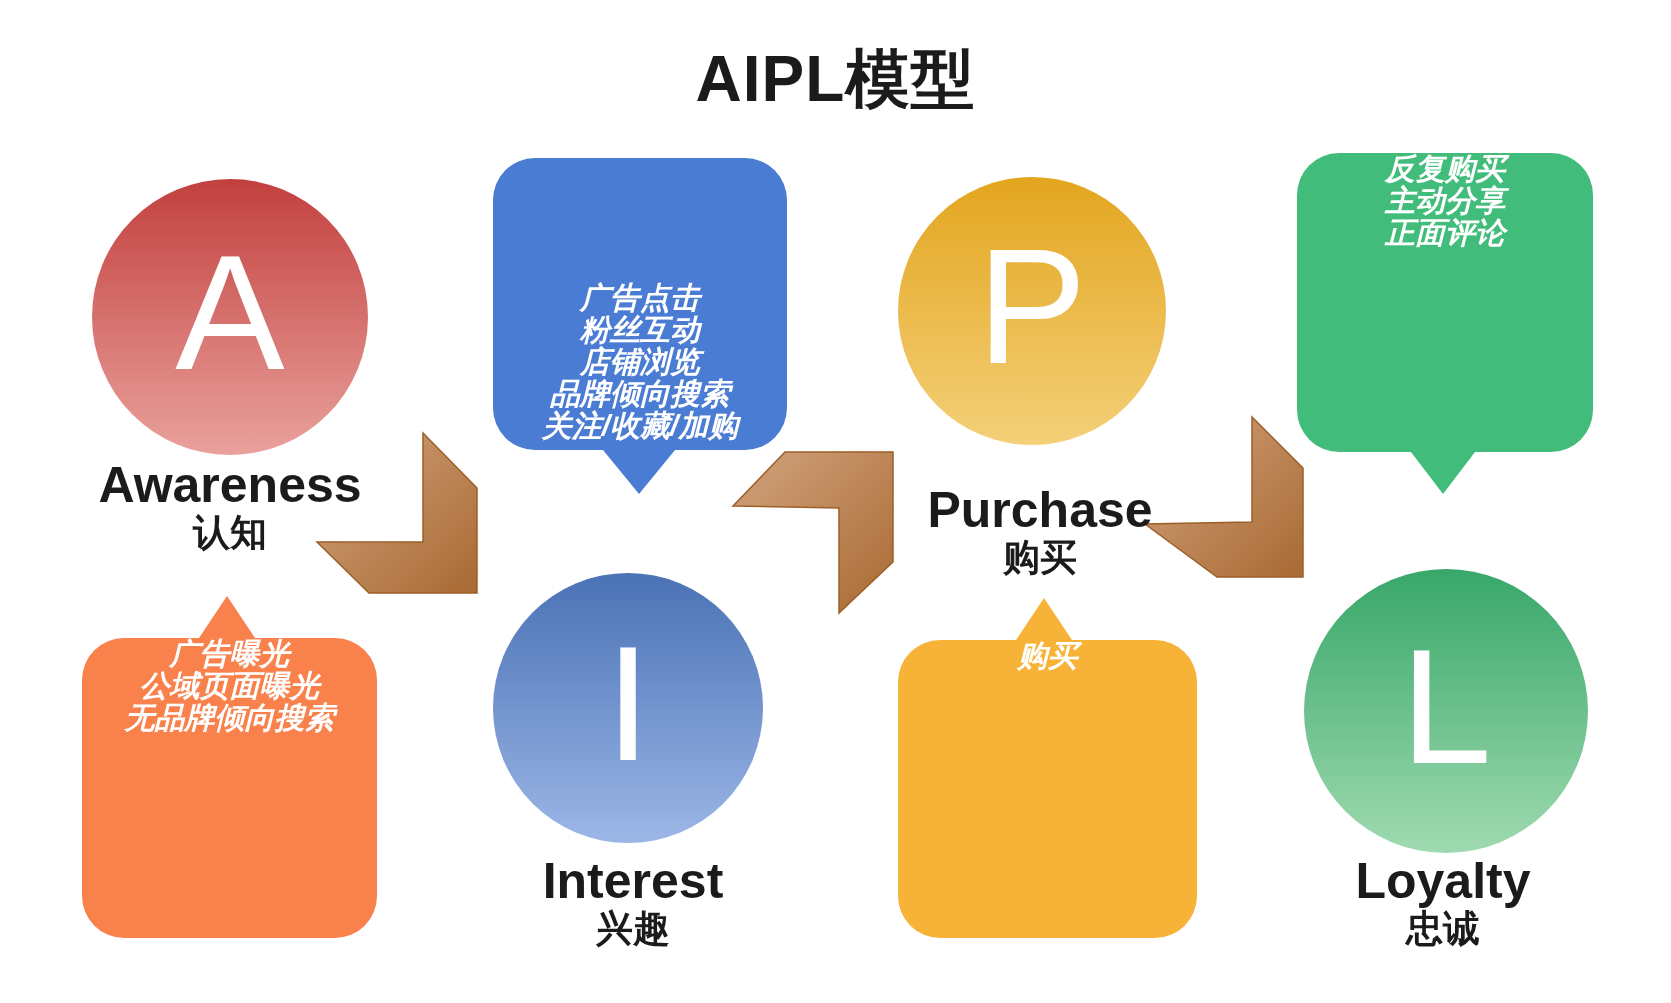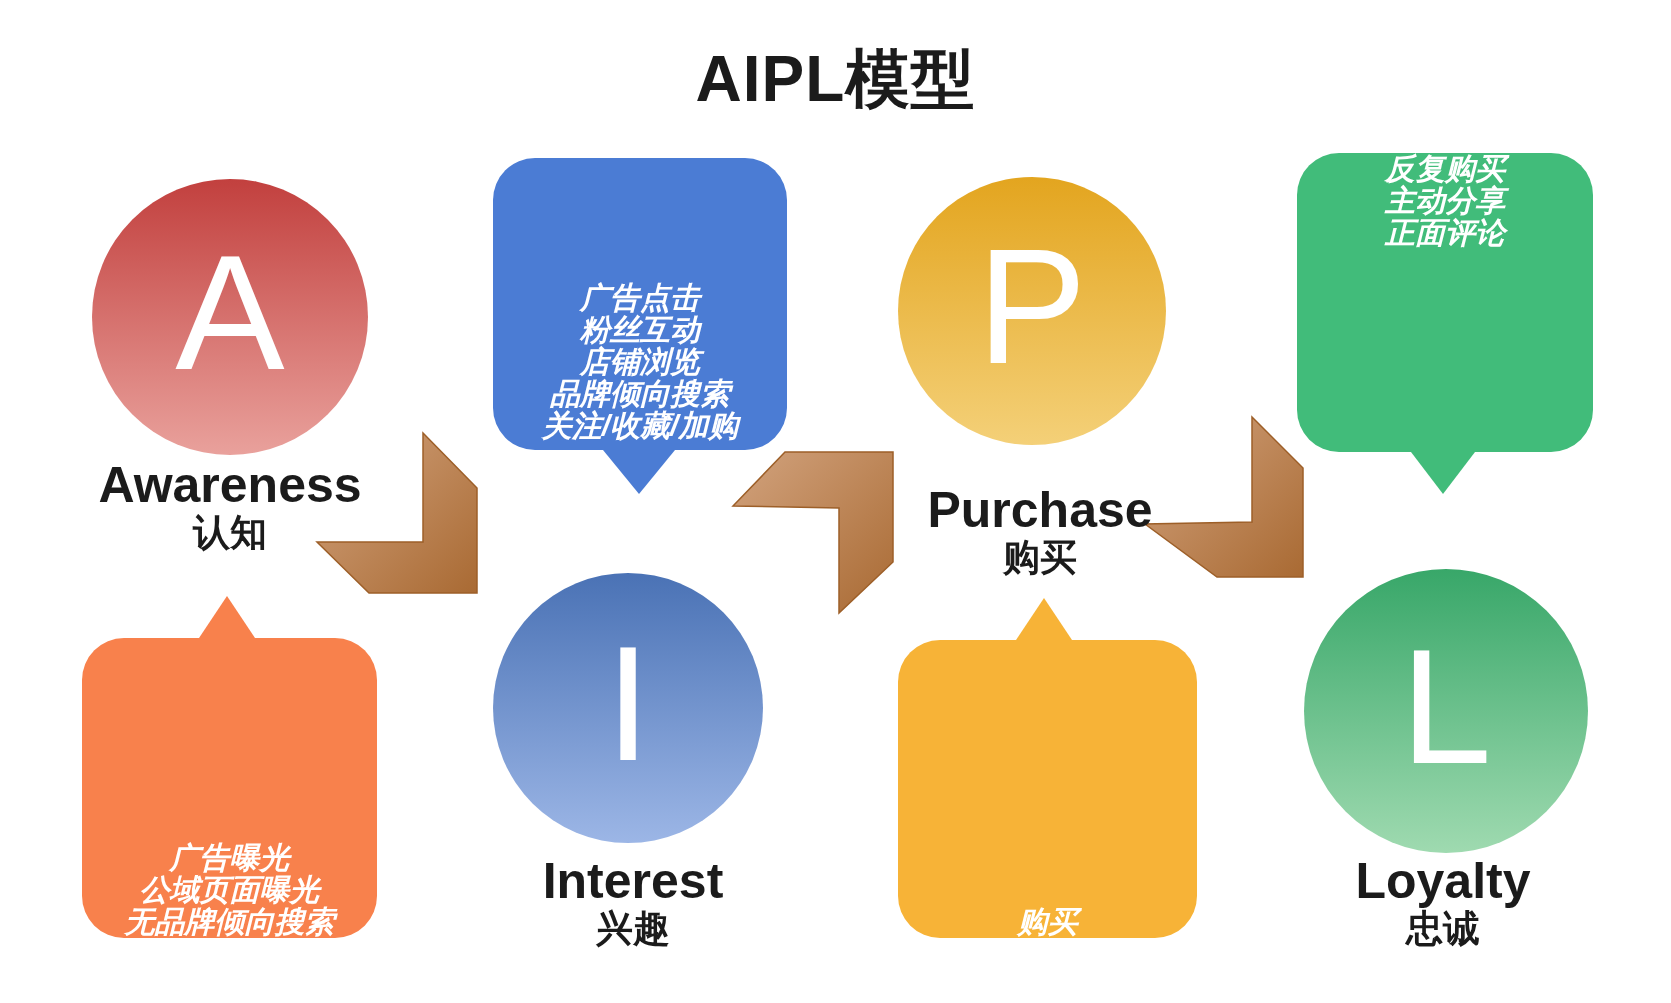--- a/index.html
+++ b/index.html
@@ -40,21 +40,21 @@
   .label .en{font-size:50px;line-height:47px;}
   .label .zh{font-size:37px;line-height:47px;}
   .l-a{left:70px;  top:462px;}
   .l-p{left:880px; top:487px;}
   .l-i{left:473px; top:858px;}
   .l-l{left:1283px;top:858px;}
 
   
   .bubble{
     position:absolute;border-radius:42px;
-    display:flex;flex-direction:column;justify-content:flex-end;
+    display:flex;flex-direction:column;justify-content:flex-start;
     text-align:center;color:#ffffff;
   }
   .btext{
     white-space:pre-line;
     font-size:30px;line-height:32px;
     font-weight:bold;font-style:italic;
     width:100%;
   }
   .bubble::before{content:"";position:absolute;border:solid transparent;}
 

